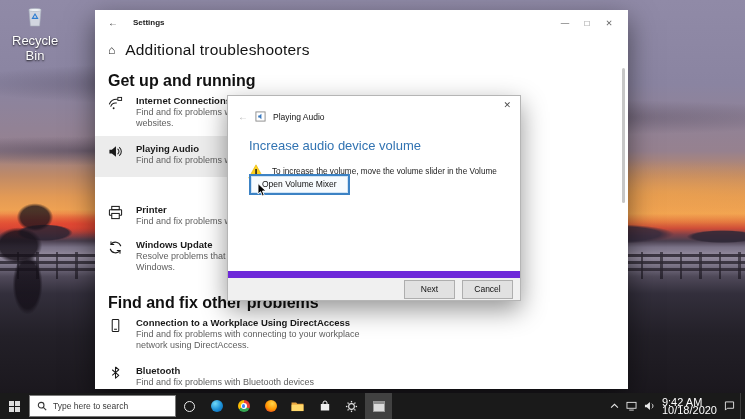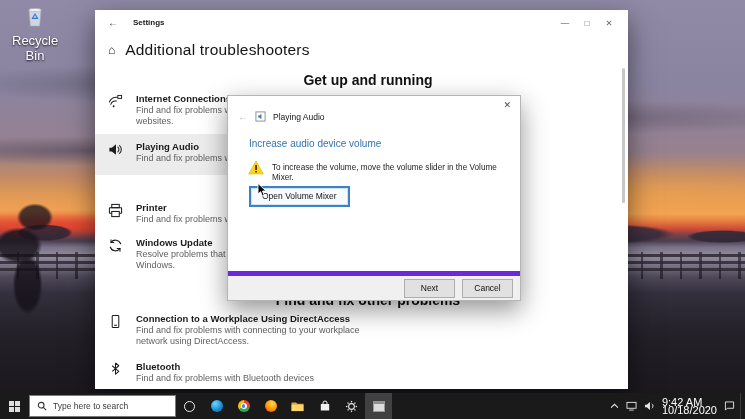--- a/index.html
+++ b/index.html
@@ -53,47 +53,47 @@
         box-shadow:0 10px 26px rgba(0,0,0,.5); z-index:10; }
   .sw-titlebar { display:flex; align-items:center; padding:5px 8px 0 13px; height:20px; }
   .sw-back { font-size:10px; color:#3b3b3b; margin-right:15px; }
   .sw-title { font-size:8px; color:#1a1a1a; font-weight:700; }
   .sw-controls { margin-left:auto; display:flex; }
   .sw-ctl { width:22px; text-align:center; font-size:8.5px; color:#6b6b6b; line-height:12px; }
   .sw-body { padding-left:13px; }
   .page-header { display:flex; align-items:center; gap:10px; margin-top:11px; }
   .home-ic { font-size:12px; color:#222; }
   .page-title { font-size:15.5px; color:#141414; font-weight:400; letter-spacing:.2px; }
-  .section-h { font-size:14px; font-weight:700; color:#111; margin-top:15px;text-align:center; }
+  .section-h { font-size:16px; font-weight:700; color:#111; margin-top:15px; }
   .ts-item { display:flex; gap:11px; align-items:flex-start; padding:5px 0 4px 0; width:330px; }
   .ts-item .ic { width:17px; flex:0 0 17px; padding-top:1px; color:#1b1b1b; }
   .ts-title { font-size:9.5px; font-weight:700; color:#1a1a1a; line-height:12px; }
   .ts-desc { font-size:9px; color:#5f5f5f; line-height:11px; }
   .ts-item.selected { background:#ececec; margin-left:-13px; padding-left:13px; width:343px;
                       padding-top:7px; padding-bottom:11px; margin-bottom:22px; }
   .sw-scroll { position:absolute; right:3px; top:58px; width:3px; height:135px; background:#c7c7c7; border-radius:2px; }
   .first-section { margin-top:13px; }
   .gap-after { margin-bottom:3px; }
 
   
   .dlg { position:absolute; left:227px; top:95px; width:294px; height:206px; background:#fff;
          border:1px solid #b5b5b5; box-shadow:0 9px 24px rgba(0,0,0,.42); z-index:20; }
   .dlg-close { position:absolute; top:4px; right:9px; font-size:9px; color:#4c4c4c; }
   .dlg-header { display:flex; align-items:center; gap:7px; padding:15px 0 0 10px; }
   .dlg-back { font-size:10px; color:#b8b8b8; }
   .dlg-title { font-size:8.5px; color:#141414; }
-  .dlg-heading { margin:16px 0 0 21px; font-size:10px; color:#3173b2; }
+  .dlg-heading { margin:16px 0 0 21px; font-size:13px; color:#3173b2; }
   .dlg-msg { display:flex; gap:8px; margin:11px 0 0 20px; width:258px; align-items:flex-start; }
   .dlg-msg-text { font-size:8.2px; color:#1c1c1c; line-height:10px; padding-top:3px; }
-  .dlg-openbtn { position:absolute; left:21px; top:90px; font-size:8.5px; color:#111;
+  .dlg-openbtn { position:absolute; left:21px; top:78px; font-size:8.5px; color:#111;
                  padding:3px 11px 4px; background:#f7fbfe; border:2px solid #3c82c4;
                  box-shadow:inset 0 0 0 1px #cfe3f5; }
   .cursor { position:absolute; left:29px; top:87px; z-index:5; }
   .dlg-footer { position:absolute; left:0; right:0; bottom:0; height:29px; background:#f0f0f0;
-                border-top:5px solid #6d28d9; display:flex; align-items:center;
+                border-top:7px solid #6d28d9; display:flex; align-items:center;
                 justify-content:flex-end; gap:7px; padding-right:7px; }
   .dlg-btn { font-size:8.5px; color:#111; width:51px; text-align:center; padding:3px 0 4px;
              background:#e1e1e1; border:1px solid #aeaeae; }
 
   
   .taskbar { position:absolute; left:0; bottom:0; width:745px; height:26px; background:#1a1a1a;
              display:flex; align-items:stretch; z-index:50; }
   .tb-start { width:29px; display:flex; align-items:center; justify-content:center; }
   .win-logo { display:grid; grid-template-columns:5px 5px; grid-template-rows:5px 5px; gap:1px; }
   .win-logo span { background:#dfdfdf; }

